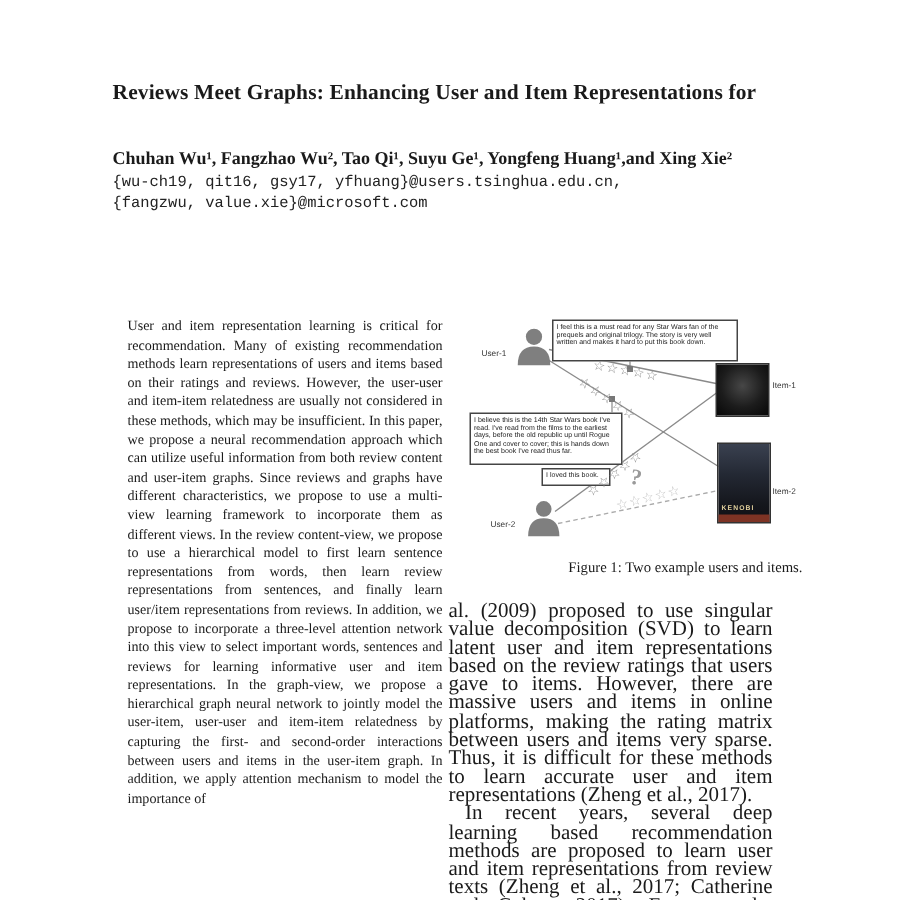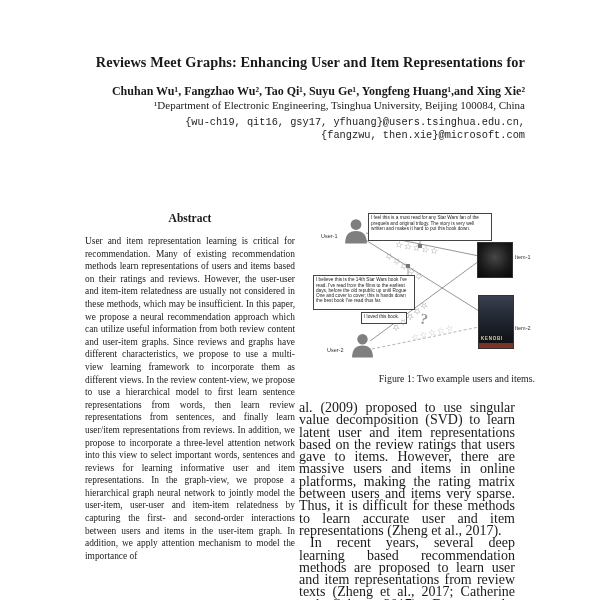--- a/index.html
+++ b/index.html
@@ -1,23 +1,23 @@
 <!DOCTYPE html>
 <html><head>
 <meta charset="utf-8">
 <style>
   html,body{margin:0;padding:0;}
   body{
     width:600px;height:600px;overflow:hidden;background:#ffffff;
     font-family:"Liberation Serif", serif;color:#1a1a1a;position:relative;
     -webkit-font-smoothing:antialiased;
   }
-  .header{position:absolute;left:75px;top:54px;width:450px;text-align:right;}
+  .header{position:absolute;left:75px;top:54px;width:450px;text-align:left;}
   .title-line{font-size:14.3px;font-weight:bold;line-height:17px;letter-spacing:.1px;}
-  .authors{margin-top:13px;font-size:12px;font-weight:bold;line-height:15px;}
+  .authors{margin-top:27px;font-size:12px;font-weight:bold;line-height:15px;}
   .affil{font-size:11px;line-height:13.5px;}
   .emails{margin-top:3px;font-family:"Liberation Mono", monospace;font-size:10.3px;line-height:13.5px;color:#222;}
 
   .col-left{position:absolute;left:85px;top:212px;width:210px;}
   .abstract-head{font-size:11.5px;font-weight:bold;text-align:center;margin-bottom:11px;}
   .abstract-body{font-size:9.4px;line-height:12.6px;text-align:justify;}
 
   .figure{position:absolute;left:298px;top:203px;width:232px;height:172px;}
   .figure svg.lines{position:absolute;left:0;top:0;}
   .person{position:absolute;}
@@ -41,29 +41,27 @@
   .fig-caption{position:absolute;left:315px;top:373px;width:220px;text-align:right;font-size:9.8px;}
   .col-right-text{position:absolute;left:299px;top:402px;width:216px;font-size:14px;line-height:12.3px;text-align:justify;}
   .col-right-text .p2{text-indent:11px;}
 </style>
 </head>
 <body>
 
 <div class="header">
   <div class="title-line">Reviews Meet Graphs: Enhancing User and Item Representations for</div>
   <div class="authors">Chuhan Wu¹, Fangzhao Wu², Tao Qi¹, Suyu Ge¹, Yongfeng Huang¹,and Xing Xie²</div>
-  <div class="affil">¹Department of Electronic Engineering, Tsinghua University, Beijing 100084, China</div>
   <div class="emails">
     <div>{wu-ch19, qit16, gsy17, yfhuang}@users.tsinghua.edu.cn,</div>
-    <div>{fangzwu, then.xie}@microsoft.com</div>
+    <div>{fangzwu, value.xie}@microsoft.com</div>
   </div>
 </div>
 
 <div class="col-left">
-  <div class="abstract-head">Abstract</div>
   <div class="abstract-body">User and item representation learning is critical for recommendation. Many of existing recommendation methods learn representations of users and items based on their ratings and reviews. However, the user-user and item-item relatedness are usually not considered in these methods, which may be insufficient. In this paper, we propose a neural recommendation approach which can utilize useful information from both review content and user-item graphs. Since reviews and graphs have different characteristics, we propose to use a multi-view learning framework to incorporate them as different views. In the review content-view, we propose to use a hierarchical model to first learn sentence representations from words, then learn review representations from sentences, and finally learn user/item representations from reviews. In addition, we propose to incorporate a three-level attention network into this view to select important words, sentences and reviews for learning informative user and item representations. In the graph-view, we propose a hierarchical graph neural network to jointly model the user-item, user-user and item-item relatedness by capturing the first- and second-order interactions between users and items in the user-item graph. In addition, we apply attention mechanism to model the importance of</div>
 </div>
 
 <div class="figure">
   <svg class="lines" width="232" height="172" viewBox="0 0 232 172">
     <line x1="68" y1="30" x2="181" y2="53" stroke="#8a8a8a" stroke-width="0.9"></line>
     <line x1="66" y1="36" x2="181" y2="108" stroke="#8a8a8a" stroke-width="0.9"></line>
     <line x1="72" y1="138" x2="181" y2="58" stroke="#8a8a8a" stroke-width="0.9"></line>
     <line x1="74" y1="146" x2="181" y2="124" stroke="#aaaaaa" stroke-width="0.9" stroke-dasharray="3,2.2"></line>
     <line x1="122" y1="36" x2="122" y2="44" stroke="#777" stroke-width="0.7"></line>

